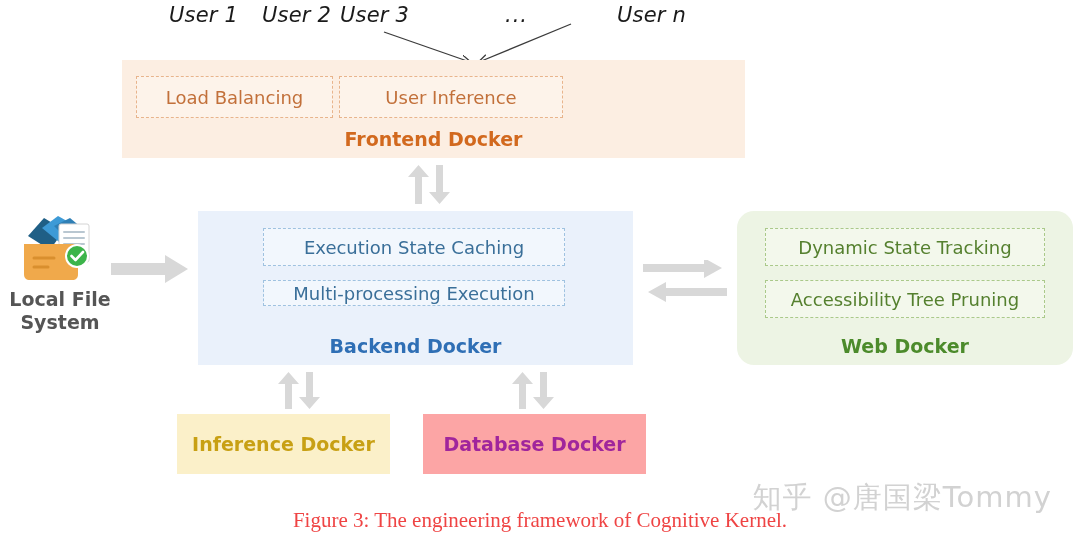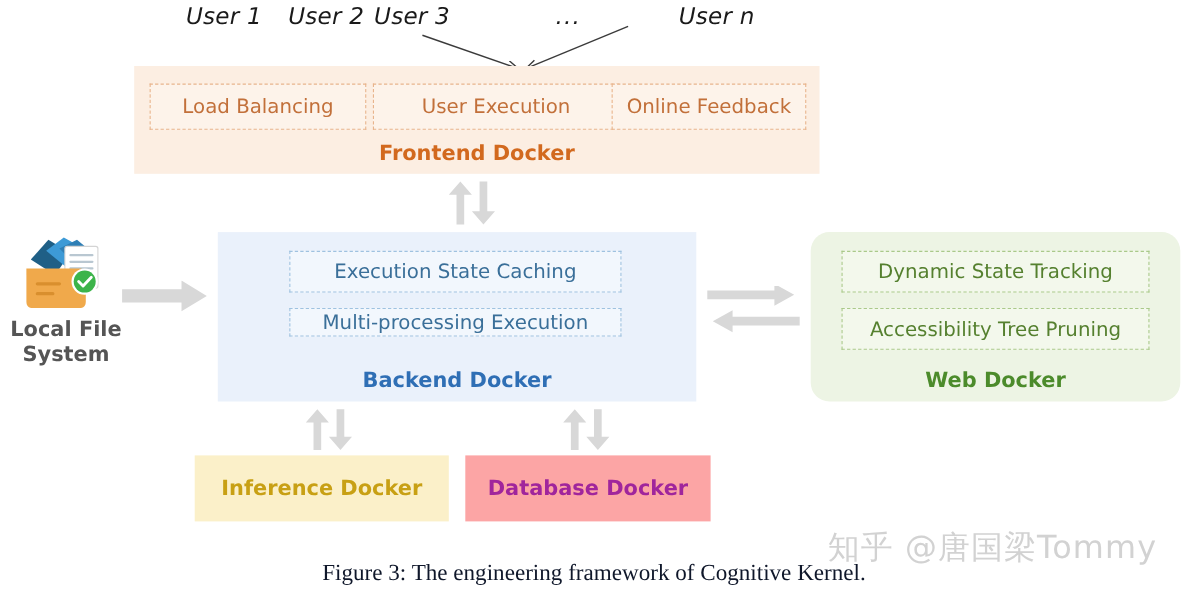--- a/index.html
+++ b/index.html
@@ -117,21 +117,21 @@
 
   
   #caption {
     position: absolute;
     left: 0;
     right: 0;
     top: 508px;
     text-align: center;
     font-family: "Liberation Serif", serif;
     font-size: 21px;
-    color: #0f172a;
+    color: #ef4444;
   }
   #watermark {
     position: absolute;
     right: 28px;
     top: 478px;
     font-size: 29px;
     color: #d2d2d2;
     font-family: "DejaVu Sans", sans-serif;
     white-space: nowrap;
     letter-spacing: 1px;
@@ -159,24 +159,21 @@
 
   <svg class="arrow-svg" style="left:465px; top:22px;" width="115" height="52">
     <line x1="106" y1="2" x2="14" y2="40" stroke="#3b3b3b" stroke-width="1.3" marker-end="url(#thin-head)"></line>
   </svg>
 
   <div class="panel" id="frontend-panel" style="left:122px; top:60px; width:623px; height:98px;">
     <div class="sub-box" style="left:14px; top:16px; width:197px; height:42px;">
       <span>Load Balancing</span>
     </div>
     <div class="sub-box" style="left:217px; top:16px; width:224px; height:42px;">
-      <span>User Execution</span>
-    </div>
-    <div class="sub-box" style="left:434px; top:16px; width:177px; height:42px;">
-      <span>Online Feedback</span>
+      <span>User Inference</span>
     </div>
     <div class="panel-title" style="top:68px;">Frontend Docker</div>
   </div>
 
   <svg class="arrow-svg" style="left:405px; top:164px;" width="52" height="44">
 
     <path d="M10,40 L10,13 L3,13 L13.5,1 L24,13 L17,13 L17,40 Z" fill="#d8d8d8"></path>
 
     <path d="M31,1 L31,28 L24,28 L34.5,40 L45,28 L38,28 L38,1 Z" fill="#d8d8d8"></path>
   </svg>
@@ -245,21 +242,21 @@
   <svg class="arrow-svg" style="left:277px; top:371px;" width="52" height="42">
     <path d="M8,38 L8,13 L1,13 L11.5,1 L22,13 L15,13 L15,38 Z" fill="#d8d8d8"></path>
     <path d="M29,1 L29,26 L22,26 L32.5,38 L43,26 L36,26 L36,1 Z" fill="#d8d8d8"></path>
   </svg>
 
   <svg class="arrow-svg" style="left:511px; top:371px;" width="52" height="42">
     <path d="M8,38 L8,13 L1,13 L11.5,1 L22,13 L15,13 L15,38 Z" fill="#d8d8d8"></path>
     <path d="M29,1 L29,26 L22,26 L32.5,38 L43,26 L36,26 L36,1 Z" fill="#d8d8d8"></path>
   </svg>
 
-  <div class="panel" id="inference-panel" style="left:177px; top:414px; width:231px; height:60px;">
+  <div class="panel" id="inference-panel" style="left:177px; top:414px; width:213px; height:60px;">
     <div class="panel-title" style="top:19px;">Inference Docker</div>
   </div>
 
   <div class="panel" id="database-panel" style="left:423px; top:414px; width:223px; height:60px;">
     <div class="panel-title" style="top:19px;">Database Docker</div>
   </div>
 
   <div id="watermark">知乎 @唐国梁Tommy</div>
   <div id="caption">Figure 3: The engineering framework of Cognitive Kernel.</div>
 

